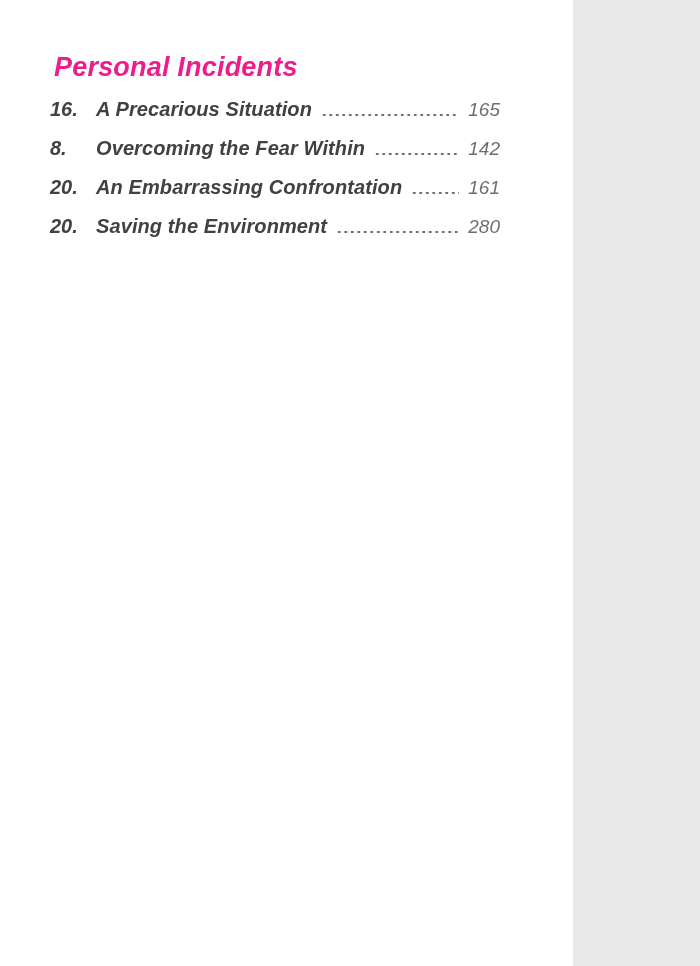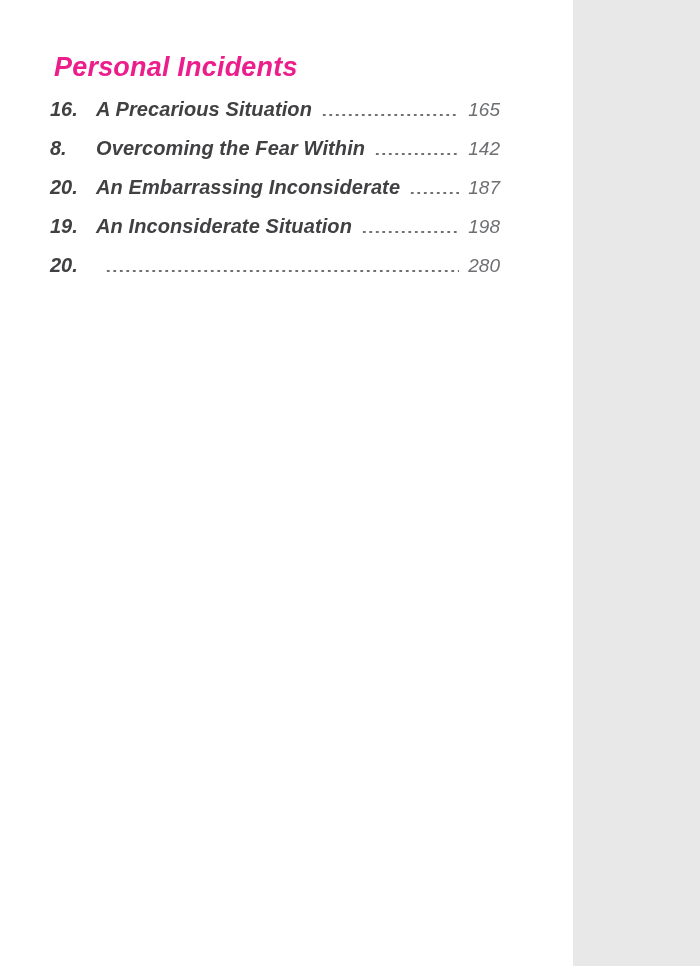--- a/index.html
+++ b/index.html
@@ -88,32 +88,27 @@
 
     <div class="toc-row">
       <span class="toc-num">8.</span>
       <span class="toc-title">Overcoming the Fear Within</span>
       <span class="toc-leader"></span>
       <span class="toc-page">142</span>
     </div>
 
     <div class="toc-row">
       <span class="toc-num">20.</span>
-      <span class="toc-title">An Embarrassing Inconsiderate</span>
+      <span class="toc-title">An Embarrassing Confrontation</span>
       <span class="toc-leader"></span>
-      <span class="toc-page">187</span>
+      <span class="toc-page">161</span>
     </div>
 
-    <div class="toc-row">
-      <span class="toc-num">19.</span>
-      <span class="toc-title">An Inconsiderate Situation</span>
-      <span class="toc-leader"></span>
-      <span class="toc-page">198</span>
-    </div>
 
     <div class="toc-row">
       <span class="toc-num">20.</span>
+      <span class="toc-title">Saving the Environment</span>
       <span class="toc-leader"></span>
       <span class="toc-page">280</span>
     </div>
 
   </div>
 </div>
 
 </body></html>

